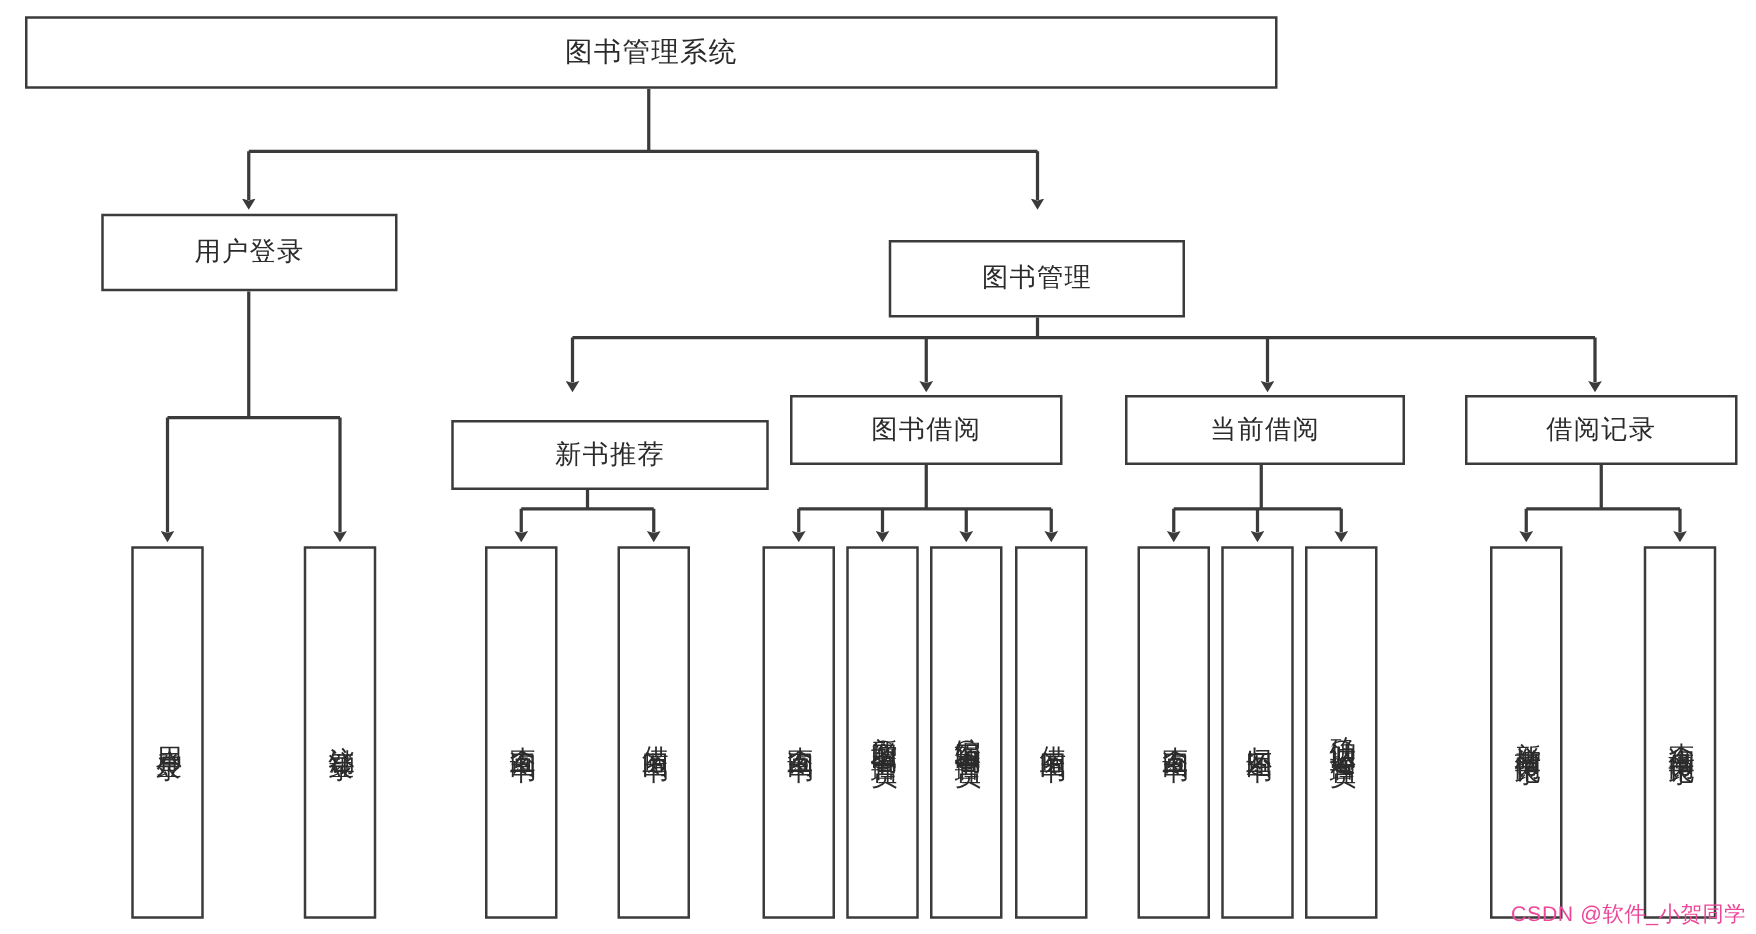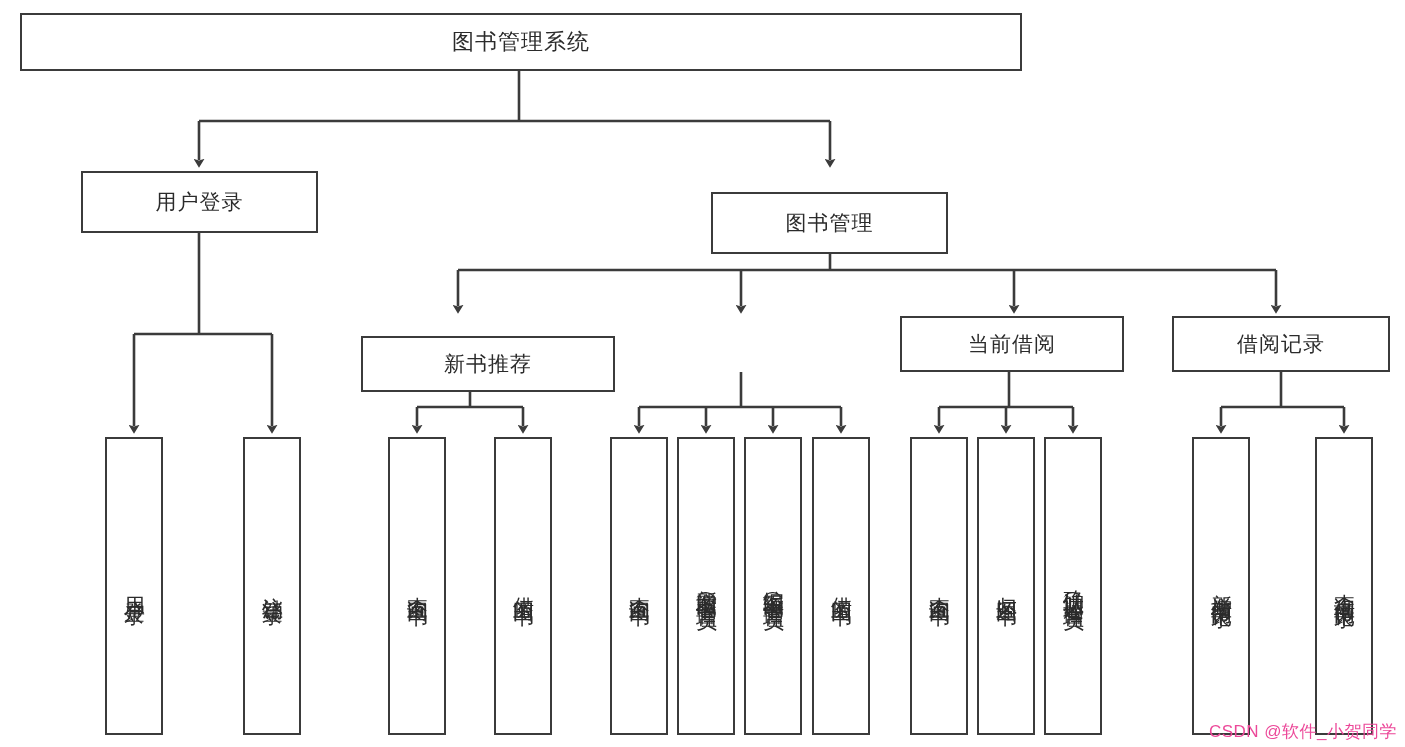--- a/index.html
+++ b/index.html
@@ -127,20 +127,21 @@
       <path d="M1344,407 L1344,426" marker-end="url(#arrow)"></path>
     </g>
   </svg>
 
   <div class="node horiz root" style="left:20px; top:13px; width:1002px; height:58px;">图书管理系统</div>
 
   <div class="node horiz" style="left:81px; top:171px; width:237px; height:62px;">用户登录</div>
   <div class="node horiz" style="left:711px; top:171px; width:237px; height:62px;margin-top:21px;">图书管理</div>
 
   <div class="node horiz" style="left:361px; top:316px; width:254px; height:56px;margin-top:20px;">新书推荐</div>
+  <div class="node horiz" style="left:632px; top:316px; width:218px; height:56px;">图书借阅</div>
   <div class="node horiz" style="left:900px; top:316px; width:224px; height:56px;">当前借阅</div>
   <div class="node horiz" style="left:1172px; top:316px; width:218px; height:56px;">借阅记录</div>
 
   <div class="node vert" style="left:105px; top:437px; width:58px; height:298px;">
     <span>用户登录</span>
   </div>
   <div class="node vert" style="left:243px; top:437px; width:58px; height:298px;">
     <span>注销登录</span>
   </div>
 

